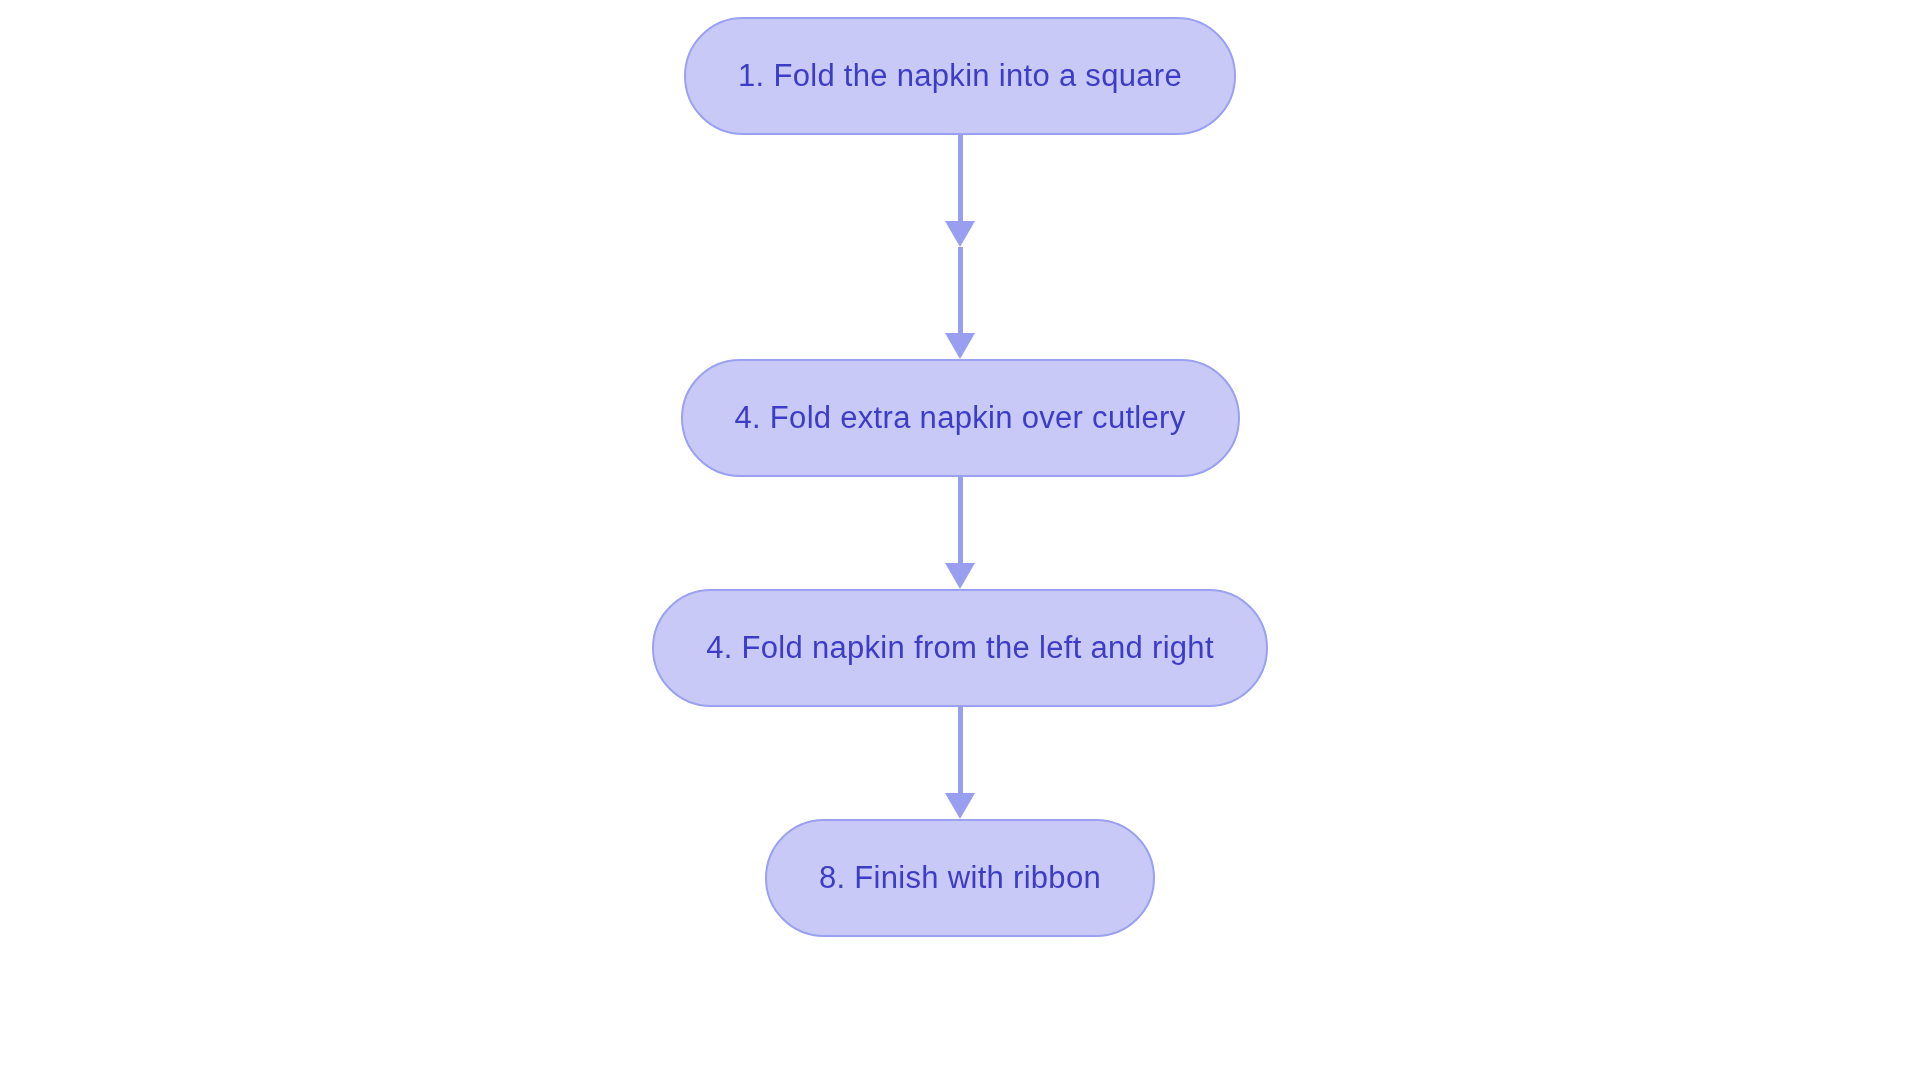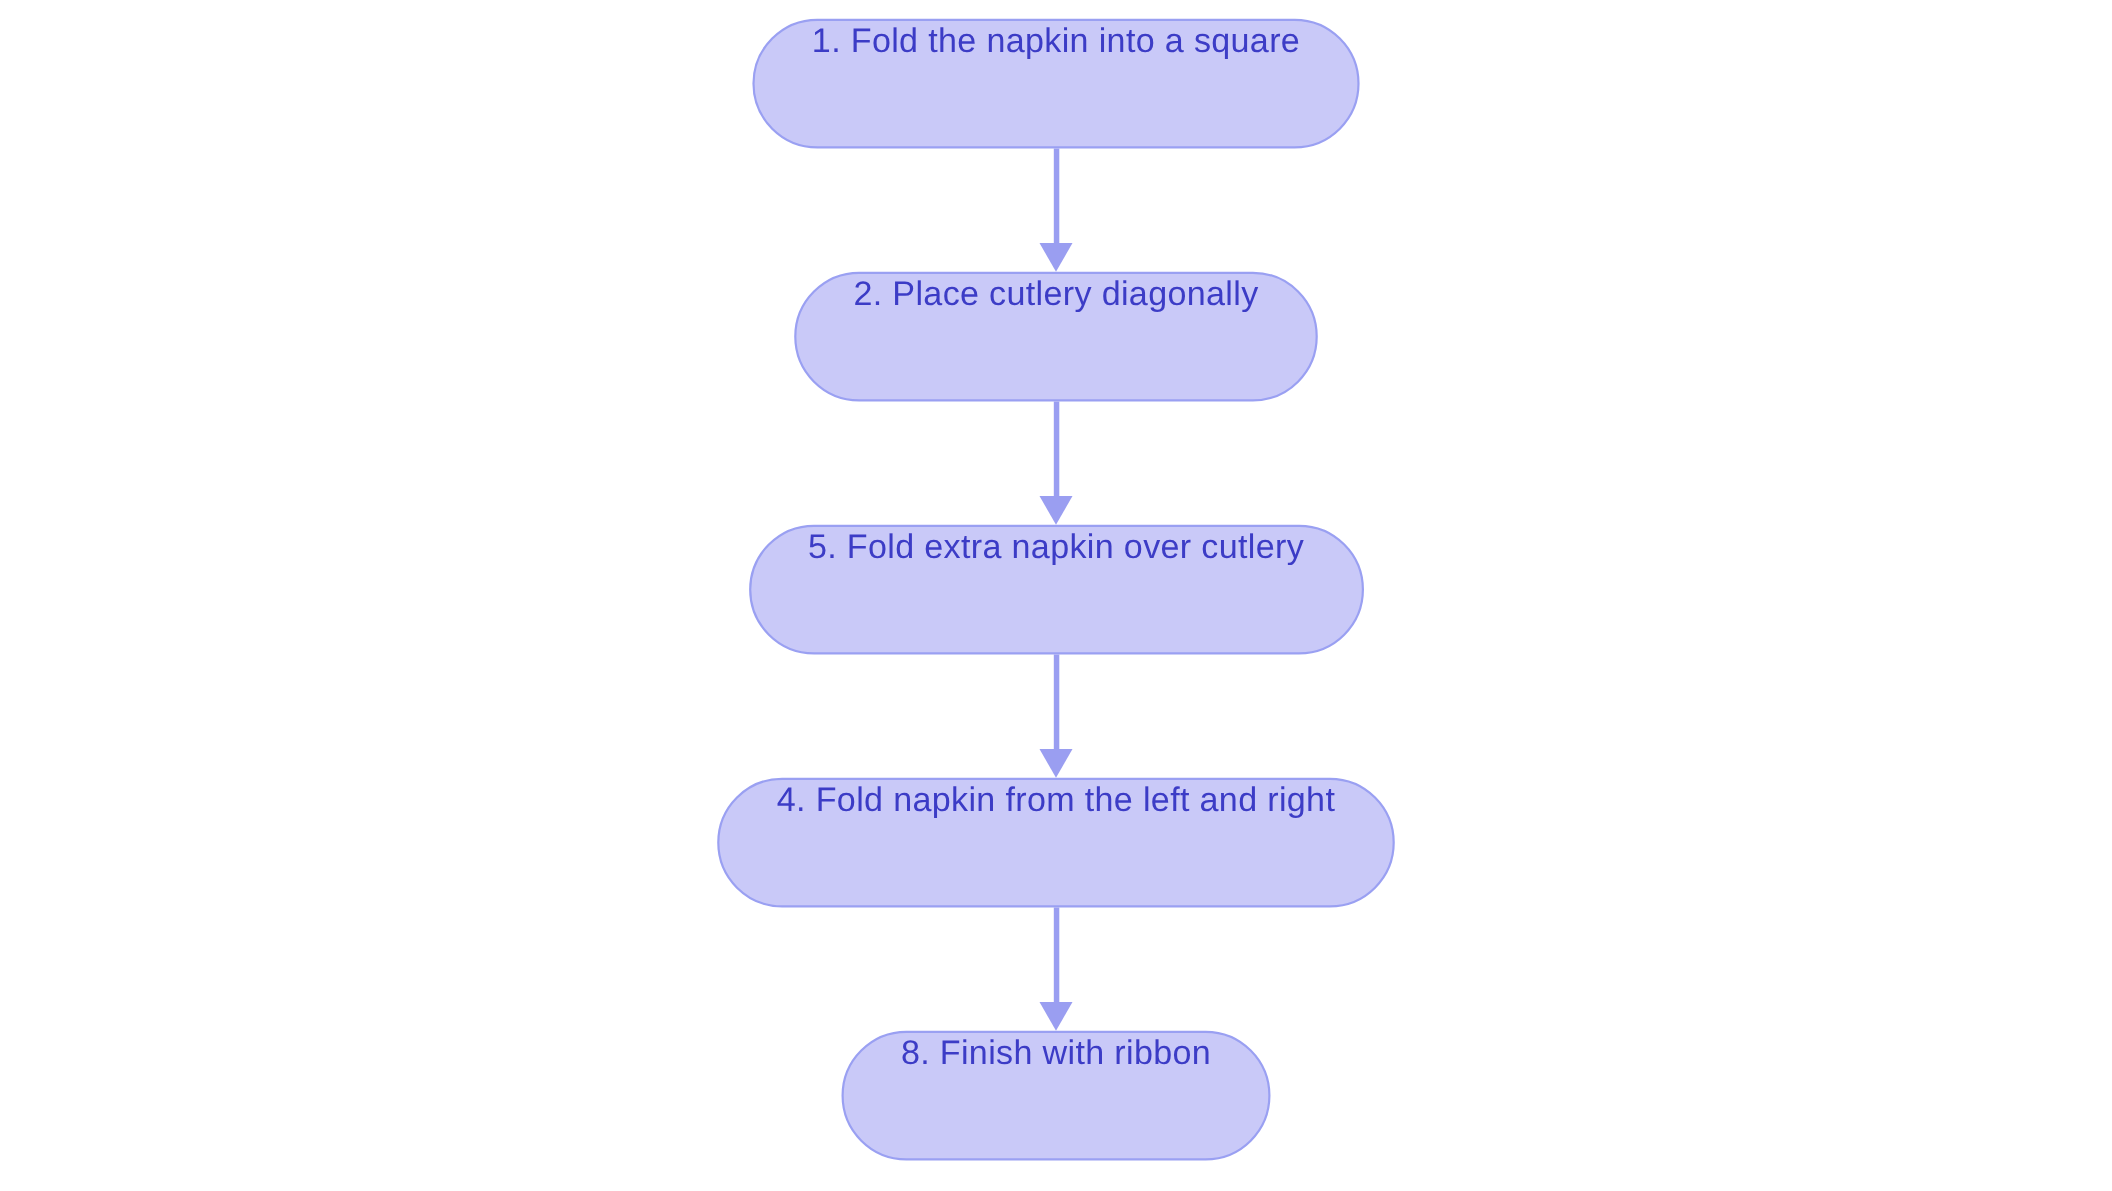--- a/index.html
+++ b/index.html
@@ -16,21 +16,21 @@
     height: 1083px;
     display: flex;
     flex-direction: column;
     align-items: center;
     padding-top: 17px;
   }
   .node {
     height: 118px;
     min-height: 118px;
     display: flex;
-    align-items: flex-start;
+    align-items: center;
     justify-content: center;
     padding: 0 52px;
     background: var(--node-fill, #c9c9f8);
     border: 2px solid var(--node-border, #9aa0f2);
     border-radius: 60px;
     white-space: nowrap;
   }
   .node-label {
     color: var(--text-color, #3c3cc6);
     font-size: 31px;
@@ -64,31 +64,28 @@
 
   <div class="node">
     <span class="node-label">1. Fold the napkin into a square</span>
   </div>
 
   <div class="arrow">
     <div class="arrow-line"></div>
     <div class="arrow-head"></div>
   </div>
 
-  <div class="node">
-    <span class="node-label">2. Place cutlery diagonally</span>
-  </div>
 
   <div class="arrow">
     <div class="arrow-line"></div>
     <div class="arrow-head"></div>
   </div>
 
   <div class="node">
-    <span class="node-label">5. Fold extra napkin over cutlery</span>
+    <span class="node-label">4. Fold extra napkin over cutlery</span>
   </div>
 
   <div class="arrow">
     <div class="arrow-line"></div>
     <div class="arrow-head"></div>
   </div>
 
   <div class="node">
     <span class="node-label">4. Fold napkin from the left and right</span>
   </div>

